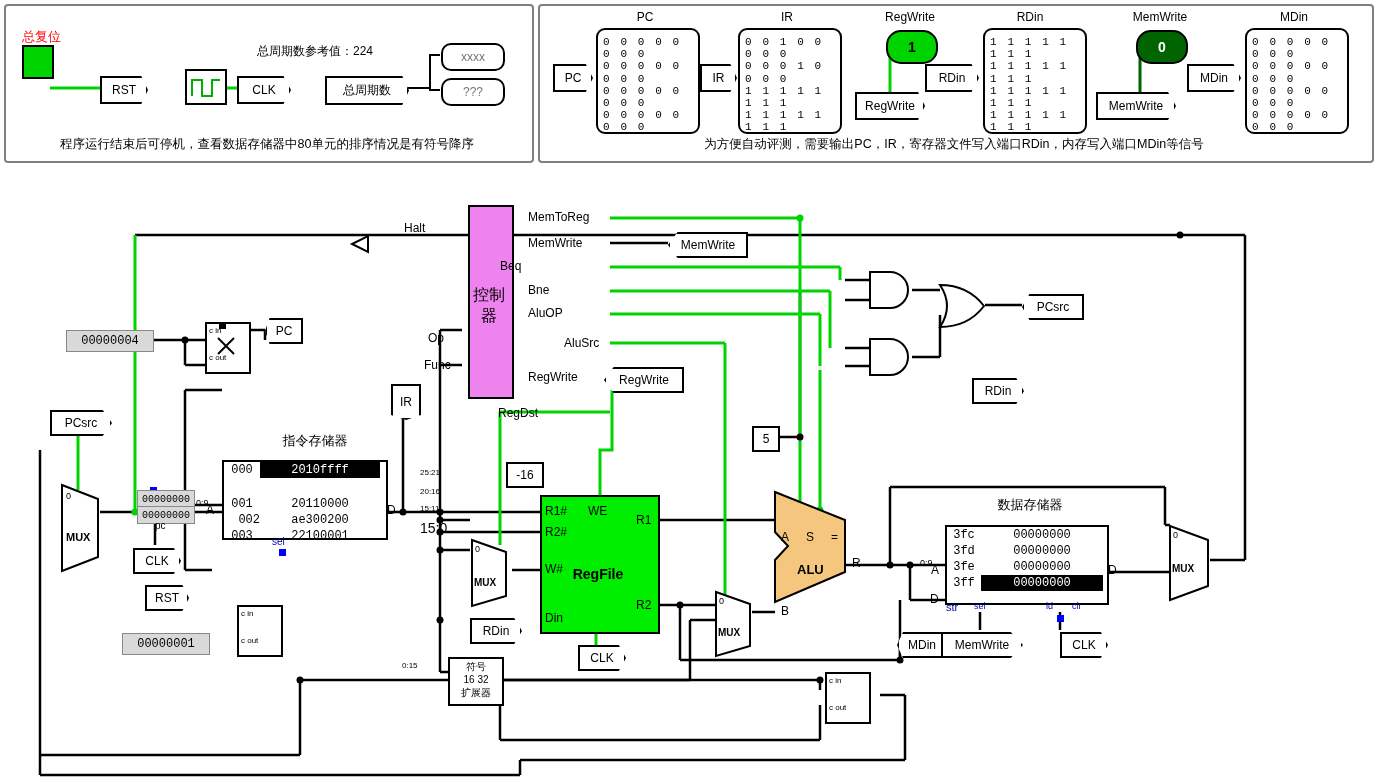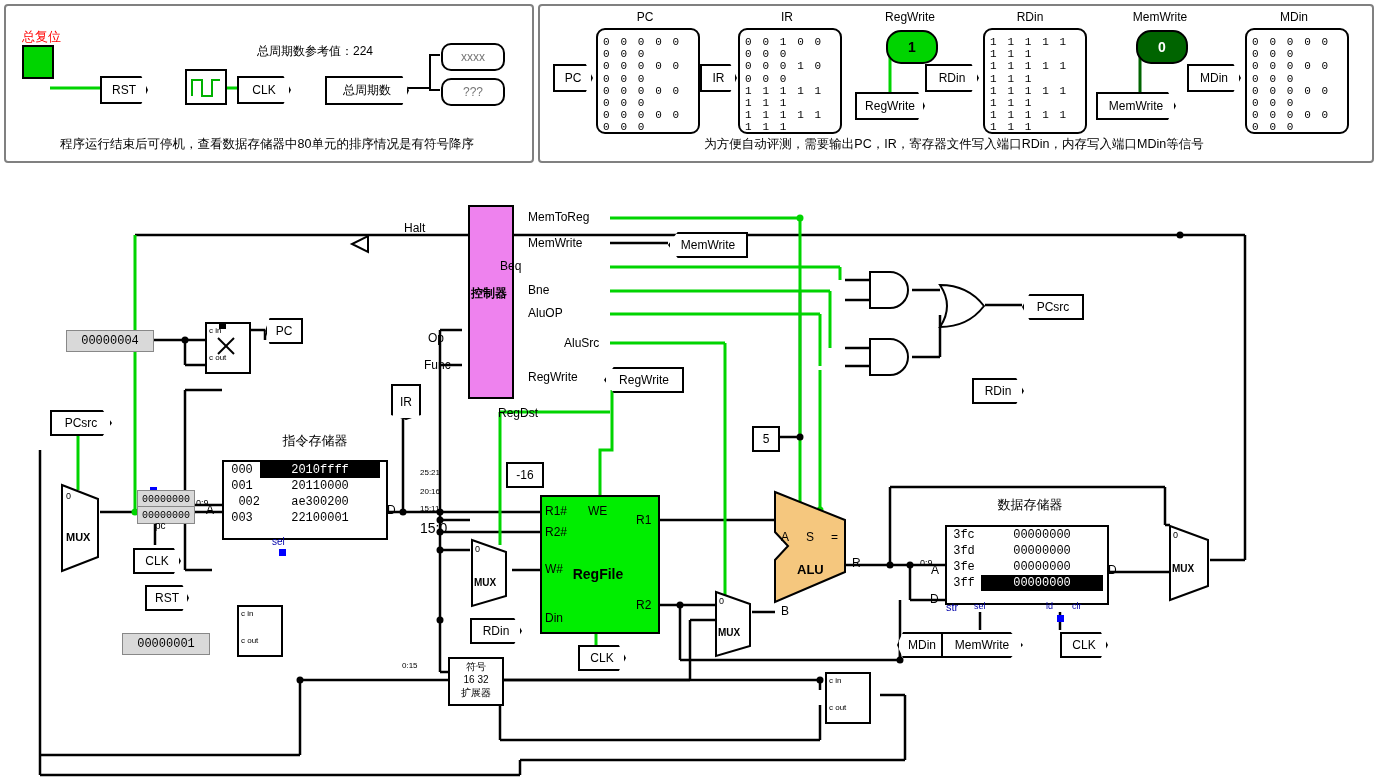--- a/index.html
+++ b/index.html
@@ -276,21 +276,21 @@
   </g>
   <g fill="#0000ff">
     <rect x="150" y="487" width="7" height="7"></rect>
     <rect x="279" y="549" width="7" height="7"></rect>
     <rect x="255" y="645" width="7" height="7"></rect>
     <rect x="1057" y="615" width="7" height="7"></rect>
   </g>
 </svg>
 
 <div class="abs" style="left:468px;top:205px;width:42px;height:190px;background:#ee82ee;border:2px solid #000;"></div>
-<div class="abs" style="left:470px;top:285px;width:38px;font-size:12px;text-align:center;font-weight:bold;">控制器</div>
+<div class="abs" style="left:470px;top:285px;width:38px;font-size:16px;text-align:center;">控制器</div>
 
 <div class="lbl" style="left:528px;top:210px;">MemToReg</div>
 <div class="lbl" style="left:528px;top:236px;">MemWrite</div>
 <div class="lbl" style="left:500px;top:259px;">Beq</div>
 <div class="lbl" style="left:528px;top:283px;">Bne</div>
 <div class="lbl" style="left:528px;top:306px;">AluOP</div>
 <div class="lbl" style="left:528px;top:336px;margin-left:36px;">AluSrc</div>
 <div class="lbl" style="left:528px;top:370px;">RegWrite</div>
 <div class="lbl" style="left:498px;top:406px;">RegDst</div>
 <div class="lbl" style="left:404px;top:221px;">Halt</div>
@@ -350,21 +350,21 @@
 <div class="greytxt" style="left:137px;top:490px;width:56px;height:16px;font-size:10px;">00000000</div>
 <div class="greytxt" style="left:137px;top:506px;width:56px;height:16px;font-size:10px;">00000000</div>
 <div class="lbl" style="left:155px;top:520px;font-size:10px;">pc</div>
 
 <div class="lblc" style="left:260px;top:432px;width:110px;font-size:13px;">指令存储器</div>
 <div class="memtab" style="left:222px;top:460px;width:162px;height:76px;">
   <div style="display:flex;">
     <span class="memrow" style="width:36px;text-align:center;">000</span>
     <span class="memrow sel" style="width:120px;text-align:center;">2010ffff</span>
   </div>
-  <div style="display:flex;">
+  <div style="display:flex;margin-top:18px;">
     <span class="memrow" style="width:36px;text-align:center;">001</span>
     <span class="memrow" style="width:120px;text-align:center;">20110000</span>
   </div>
   <div style="display:flex;">
     <span class="memrow" style="width:36px;text-align:right;">002</span>
     <span class="memrow" style="width:120px;text-align:center;">ae300200</span>
   </div>
   <div style="display:flex;">
     <span class="memrow" style="width:36px;text-align:center;">003</span>
     <span class="memrow" style="width:120px;text-align:center;">22100001</span>

